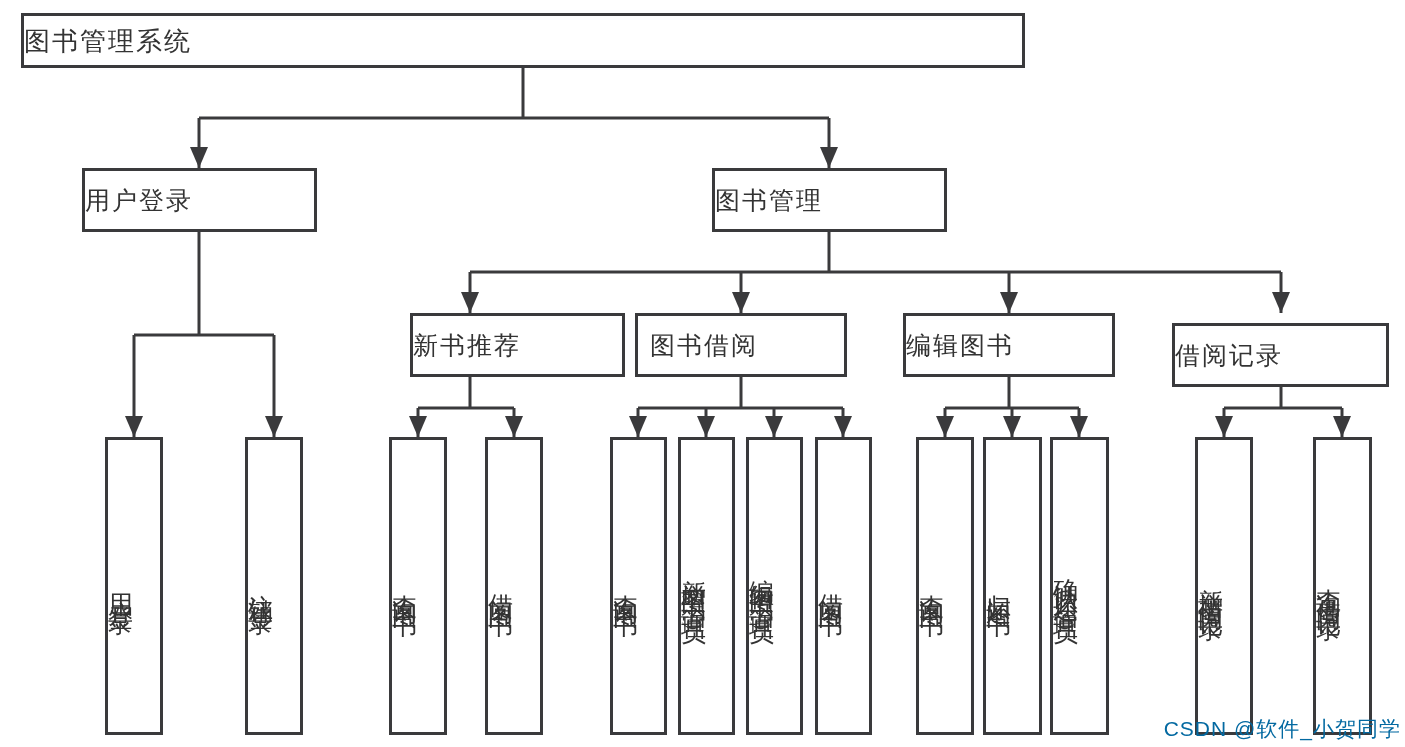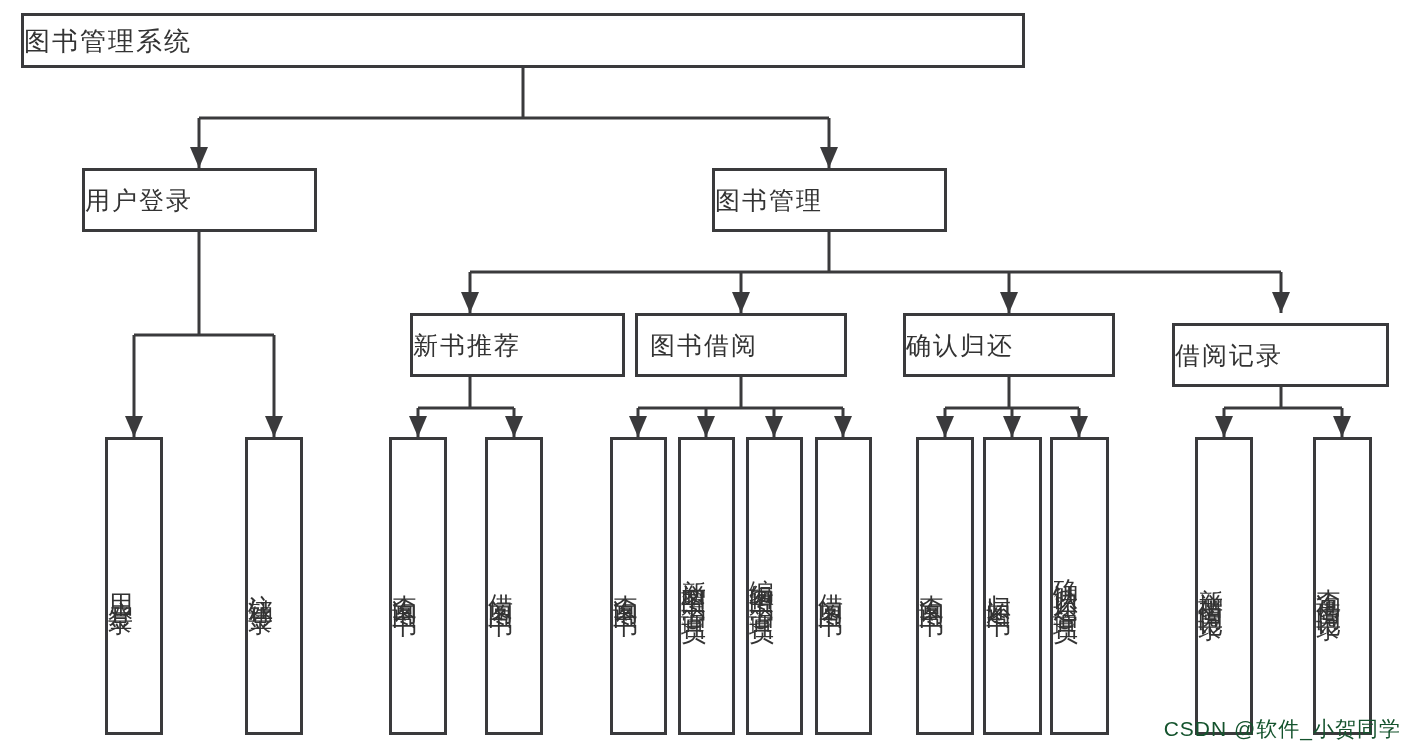--- a/index.html
+++ b/index.html
@@ -43,21 +43,21 @@
     letter-spacing: 6px;
     line-height: 1;
     color: #333333;
     white-space: nowrap;
   }
   .watermark {
     position: absolute;
     right: 4px;
     bottom: 4px;
     font-size: 21px;
-    color: #14532d;
+    color: #0369a1;
     letter-spacing: 1px;
     white-space: nowrap;
     margin-top: 16px;
   }
 </style>
 </head>
 <body>
 
 <div class="stage">
 
@@ -127,21 +127,21 @@
     <span class="hlabel">图书管理</span>
   </div>
 
   <div class="box lv" style="left:363px; top:313px; width:215px; height:64px;margin-left:47px;">
     <span class="hlabel">新书推荐</span>
   </div>
   <div class="box lv" style="left:635px; top:313px; width:212px; height:64px;padding-left:12px;">
     <span class="hlabel">图书借阅</span>
   </div>
   <div class="box lv" style="left:903px; top:313px; width:212px; height:64px;">
-    <span class="hlabel">确认归还</span>
+    <span class="hlabel">编辑图书</span>
   </div>
   <div class="box lv" style="left:1172px; top:323px; width:217px; height:64px;">
     <span class="hlabel">借阅记录</span>
   </div>
 
   <div class="box" style="left:105px; top:437px; width:58px; height:298px;">
     <span class="vlabel">用户登录</span>
   </div>
   <div class="box" style="left:245px; top:437px; width:58px; height:298px;">
     <span class="vlabel">注销登录</span>

